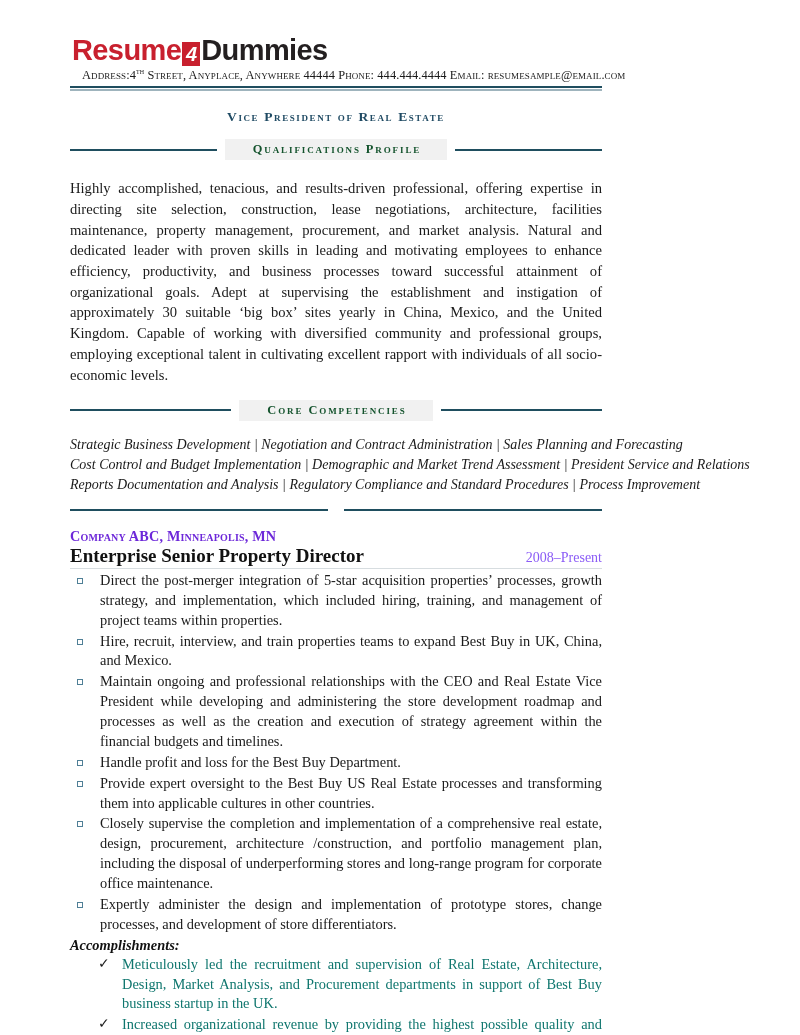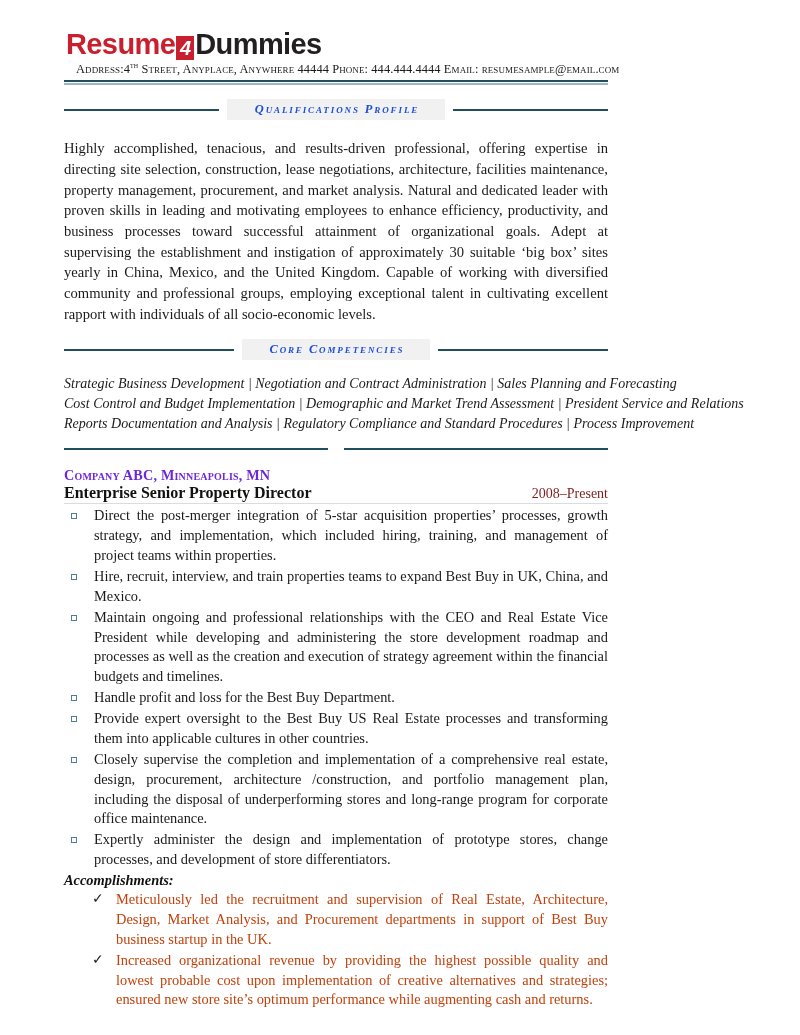--- a/index.html
+++ b/index.html
@@ -11,21 +11,21 @@
     width: 800px;
     height: 1035px;
     font-family: "Liberation Serif", "DejaVu Serif", serif;
     color: #1a1a1a;
     position: relative;
     overflow: hidden;
   }
   .page {
     width: 672px;
     height: 1035px;
-    padding: 2px;
+    padding: 8px;
     box-sizing: border-box;
     position: relative;
   }
   .inner {
     padding: 28px 62px 0 62px;
   }
 
   
   .logo-row {
     padding-left: 2px;
@@ -105,29 +105,28 @@
     margin: 14px 0 0 0;
   }
   .section-head .bar {
     flex: 1 1 auto;
     height: 0;
     border-top: 2.2px solid #1f4e5f;
   }
   .section-head .band {
     flex: 0 0 auto;
     background: #f1f1f1;
-    color: #1d4ed8;
+    color: #14532d;
     font-variant: small-caps;
     font-weight: bold;
     font-size: 12.4px;
     letter-spacing: 1.9px;
     padding: 3px 26px 3px 28px;
     text-align: center;
     white-space: nowrap;
-    font-style: italic;
   }
   .section-head .bar.left { margin-right: 8px; }
   .section-head .bar.right { margin-left: 8px; }
 
   
   .profile-para {
     text-align: justify;
     font-size: 14.6px;
     line-height: 1.42;
     margin-top: 18px;
@@ -160,26 +159,26 @@
   .title-row {
     display: flex;
     justify-content: space-between;
     align-items: baseline;
     border-bottom: 1.3px solid #d7dde0;
     padding-bottom: 1px;
     margin-bottom: 2px;
   }
   .job-title {
     font-weight: bold;
-    font-size: 16px;
+    font-size: 19px;
     color: #111111;
   }
   .job-dates {
     font-size: 14px;
-    color: #7f1d1d;
+    color: #8b5cf6;
   }
 
   ul.bullets {
     list-style: none;
     margin: 2px 0 0 0;
     padding: 0;
   }
   ul.bullets > li {
     position: relative;
     padding-left: 30px;
@@ -212,21 +211,21 @@
     margin: 1px 0 0 0;
     padding: 0;
   }
   ul.checks > li {
     position: relative;
     padding-left: 52px;
     text-align: justify;
     font-size: 14.4px;
     line-height: 1.38;
     margin-bottom: 1px;
-    color: #c2410c;
+    color: #0f766e;
   }
   ul.checks > li::before {
     content: "\2713";
     position: absolute;
     left: 28px;
     top: -1px;
     font-size: 14px;
     color: #1a1a1a;
   }
 
@@ -247,20 +246,21 @@
           <span class="logo-dummies">Dummies</span>
     </span>
   </div>
 
   <div class="contact-line">
     <b>Address:</b><span>4</span><span class="sup">th</span><span> Street, Anyplace, Anywhere 44444 </span><b>Phone:</b><span> 444.444.4444 </span><b>Email:</b><span class="email"> resumesample@email.com</span>
   </div>
 
   <div class="rule-thick"></div>
 
+  <div class="job-target">Vice President of Real Estate</div>
 
   <div class="section-head">
     <span class="bar left"></span>
     <span class="band">Qualifications Profile</span>
     <span class="bar right"></span>
   </div>
   <p class="profile-para">Highly accomplished, tenacious, and results-driven professional, offering expertise in directing site selection, construction, lease negotiations, architecture, facilities maintenance, property management, procurement, and market analysis. Natural and dedicated leader with proven skills in leading and motivating employees to enhance efficiency, productivity, and business processes toward successful attainment of organizational goals. Adept at supervising the establishment and instigation of approximately 30 suitable ‘big box’ sites yearly in China, Mexico, and the United Kingdom. Capable of working with diversified community and professional groups, employing exceptional talent in cultivating excellent rapport with individuals of all socio-economic levels.</p>
 
   <div class="section-head">
     <span class="bar left"></span>

